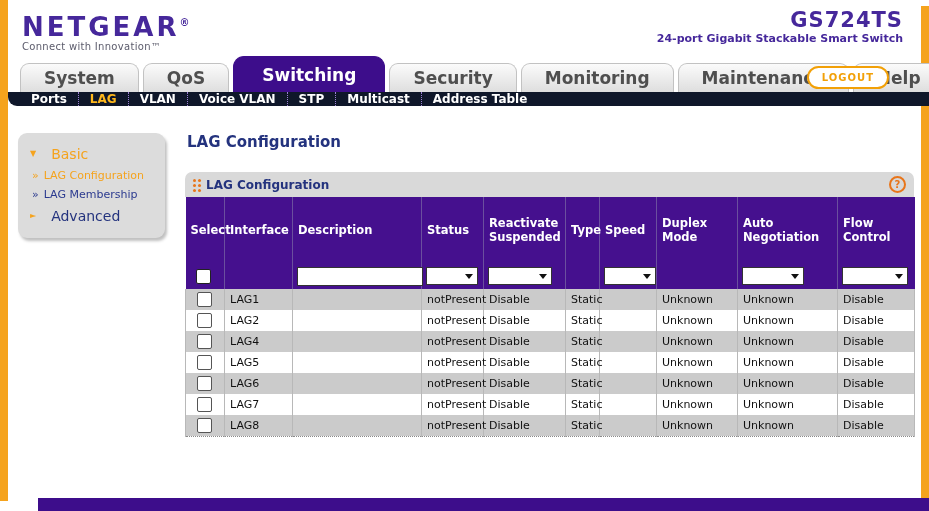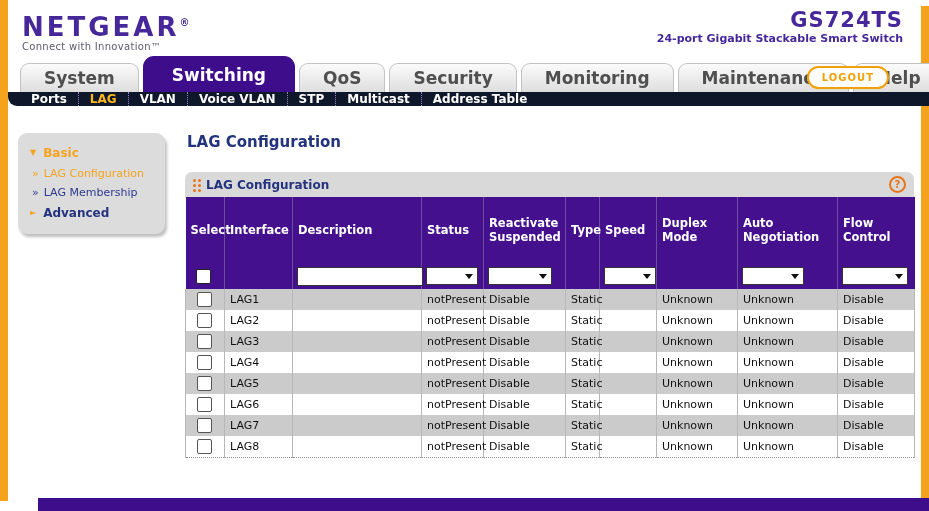--- a/index.html
+++ b/index.html
@@ -53,21 +53,21 @@
   .submenu .item:first-child{border-left:none;}
   .submenu .item.active{color:#FFB81C;}
   
   .sidebar{
     position:absolute;left:18px;top:133px;width:147px;
     background:#DCDCDC;border-radius:9px;box-shadow:2px 3px 3px rgba(0,0,0,0.25);
     padding:9px 0 10px 0;
   }
   .side-group{display:flex;align-items:center;gap:7px;padding:4px 8px 4px 12px;cursor:pointer;}
   .side-group .glyph{font-size:8px;color:#F5A31D;line-height:8px;}
-  .side-group .lbl{font-size:12px;font-weight:bold;}
+  .side-group .lbl{font-size:14px;font-weight:normal;margin-left:8px;}
   .side-group.basic .lbl{color:#F5A31D;}
   .side-group.advanced .lbl{color:#24337E;}
   .side-item{display:flex;align-items:center;gap:5px;padding:3px 8px 3px 14px;font-size:11px;cursor:pointer;}
   .side-item .arrow{font-size:11px;line-height:11px;}
   .side-item.active, .side-item.active .arrow{color:#F5A31D;}
   .side-item.normal, .side-item.normal .arrow{color:#2B3A8F;}
   
   .page-title{position:absolute;left:187px;top:133px;color:#24337E;font-size:15px;font-weight:bold;}
   .section-bar{
     position:absolute;left:185px;top:172px;width:729px;height:25px;
@@ -120,22 +120,22 @@
   <div class="logo"><span>NETGEAR</span><sup>®</sup></div>
   <div class="tagline">Connect with Innovation™</div>
 </div>
 <div class="model">
   <div class="name">GS724TS</div>
   <div class="subtitle">24-port Gigabit Stackable Smart Switch</div>
 </div>
 
 <div class="tab-bar">
     <div class="tab">System</div>
+    <div class="tab">QoS</div>
     <div class="tab active">Switching</div>
-    <div class="tab">QoS</div>
     <div class="tab">Security</div>
     <div class="tab">Monitoring</div>
     <div class="tab">Maintenance</div>
     <div class="tab">Help</div>
   </div>
 <div class="logout-btn">LOGOUT</div>
 
 <div class="submenu">
     <div class="item">Ports</div>
     <div class="item active">LAG</div>
@@ -250,34 +250,20 @@
         <td>Static</td>
         <td></td>
         <td>Unknown</td>
         <td>Unknown</td>
         <td>Disable</td>
       </tr>
       <tr class="data">
         <td>
           <div class="cb"></div>
         </td>
-        <td>LAG3</td>
-        <td></td>
-        <td>notPresent</td>
-        <td>Disable</td>
-        <td>Static</td>
-        <td></td>
-        <td>Unknown</td>
-        <td>Unknown</td>
-        <td>Disable</td>
-      </tr>
-      <tr class="data">
-        <td>
-          <div class="cb"></div>
-        </td>
         <td>LAG4</td>
         <td></td>
         <td>notPresent</td>
         <td>Disable</td>
         <td>Static</td>
         <td></td>
         <td>Unknown</td>
         <td>Unknown</td>
         <td>Disable</td>
       </tr>

